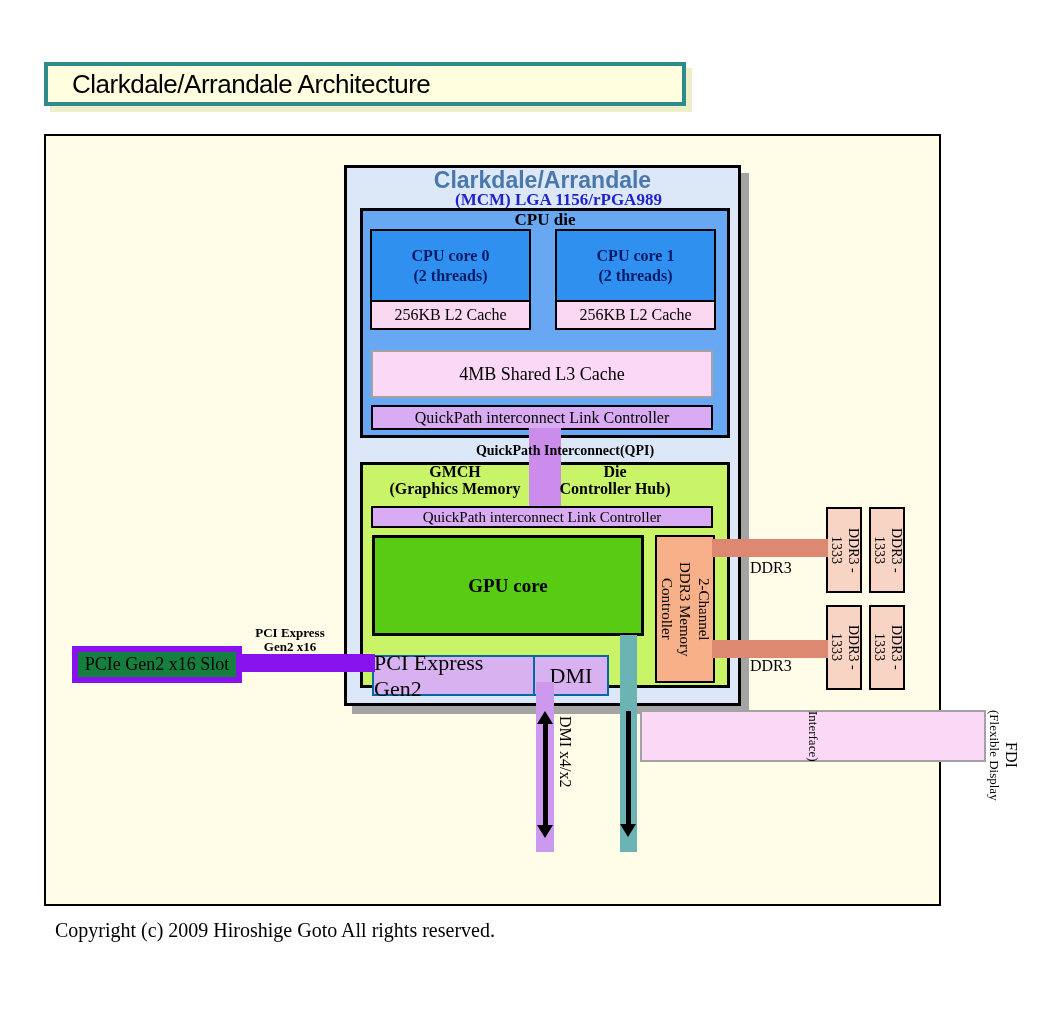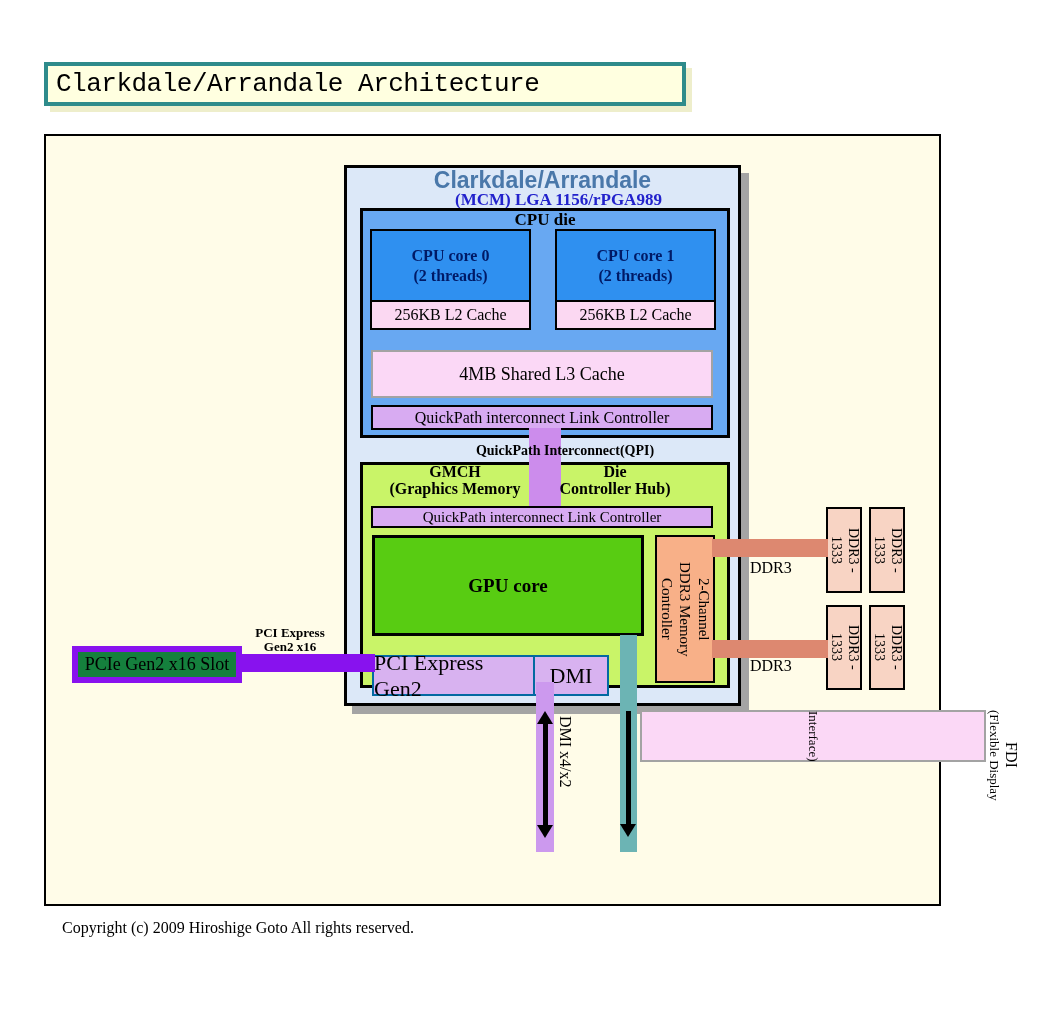--- a/index.html
+++ b/index.html
@@ -8,22 +8,22 @@
   .abs{position:absolute;box-sizing:border-box;}
   .ctr{text-align:center;font-weight:bold;}
   .ser{font-family:"Liberation Serif",serif;}
   .sans{font-family:"Liberation Sans","DejaVu Sans",sans-serif;}
 
   
   .title-box{left:44px;top:62px;width:642px;height:44px;background:var(--titlebox_bg,#ffffe0);
              border:4px solid var(--titlebox_border,#2e8b8b);
              box-shadow:6px 6px 0 var(--titlebox_shadow,#eeeecb);
              display:flex;align-items:center;}
-  .title-box span{font-family:Liberation Mono, monospace;font-size:26px;
-                  letter-spacing:-0.5px;padding-left:8px;white-space:nowrap;}
+  .title-box span{font-family:Liberation Sans, sans-serif;font-size:26px;
+                  letter-spacing:-0.5px;padding-left:24px;white-space:nowrap;}
 
   
   .canvas{left:44px;top:134px;width:897px;height:772px;background:var(--canvas_bg,#fffce8);
           border:2px solid #000;}
 
   
   .mcm-shadow{left:352px;top:173px;width:397px;height:541px;background:var(--mcm_shadow,#a4a4a4);}
   .mcm{left:344px;top:165px;width:397px;height:541px;background:var(--mcm_bg,#dce8f8);border:3px solid #000;}
   .mcm-title{left:344px;top:167px;width:397px;font-size:23px;font-weight:bold;color:var(--mcm_title,#4a78aa);}
   .mcm-subtitle{left:344px;top:190px;width:397px;font-size:17px;font-weight:bold;color:var(--mcm_subtitle,#2222cc);padding-left:32px;}
@@ -83,21 +83,21 @@
   .head-up{width:0;height:0;border-left:8px solid transparent;border-right:8px solid transparent;
            border-bottom:13px solid #000;z-index:8;}
   .head-down{width:0;height:0;border-left:8px solid transparent;border-right:8px solid transparent;
              border-top:13px solid #000;z-index:8;}
   .dmi-label{left:556px;top:716px;font-size:16px;z-index:8;}
   .fdi-label{left:640px;top:710px;z-index:8;}
   .fdi-label .l1{font-size:16px;}
   .fdi-label .l2,.fdi-label .l3{font-size:13px;}
   .fdi-label .vtext div{line-height:1.2;}
 
-  .copyright{left:62px;top:919px;font-size:16px;}
+  .copyright{left:55px;top:919px;font-size:20px;}
 </style>
 </head>
 <body>
 
 <div id="diagram">
 
   <div class="abs title-box">
     <span>Clarkdale/Arrandale Architecture</span>
   </div>
 

